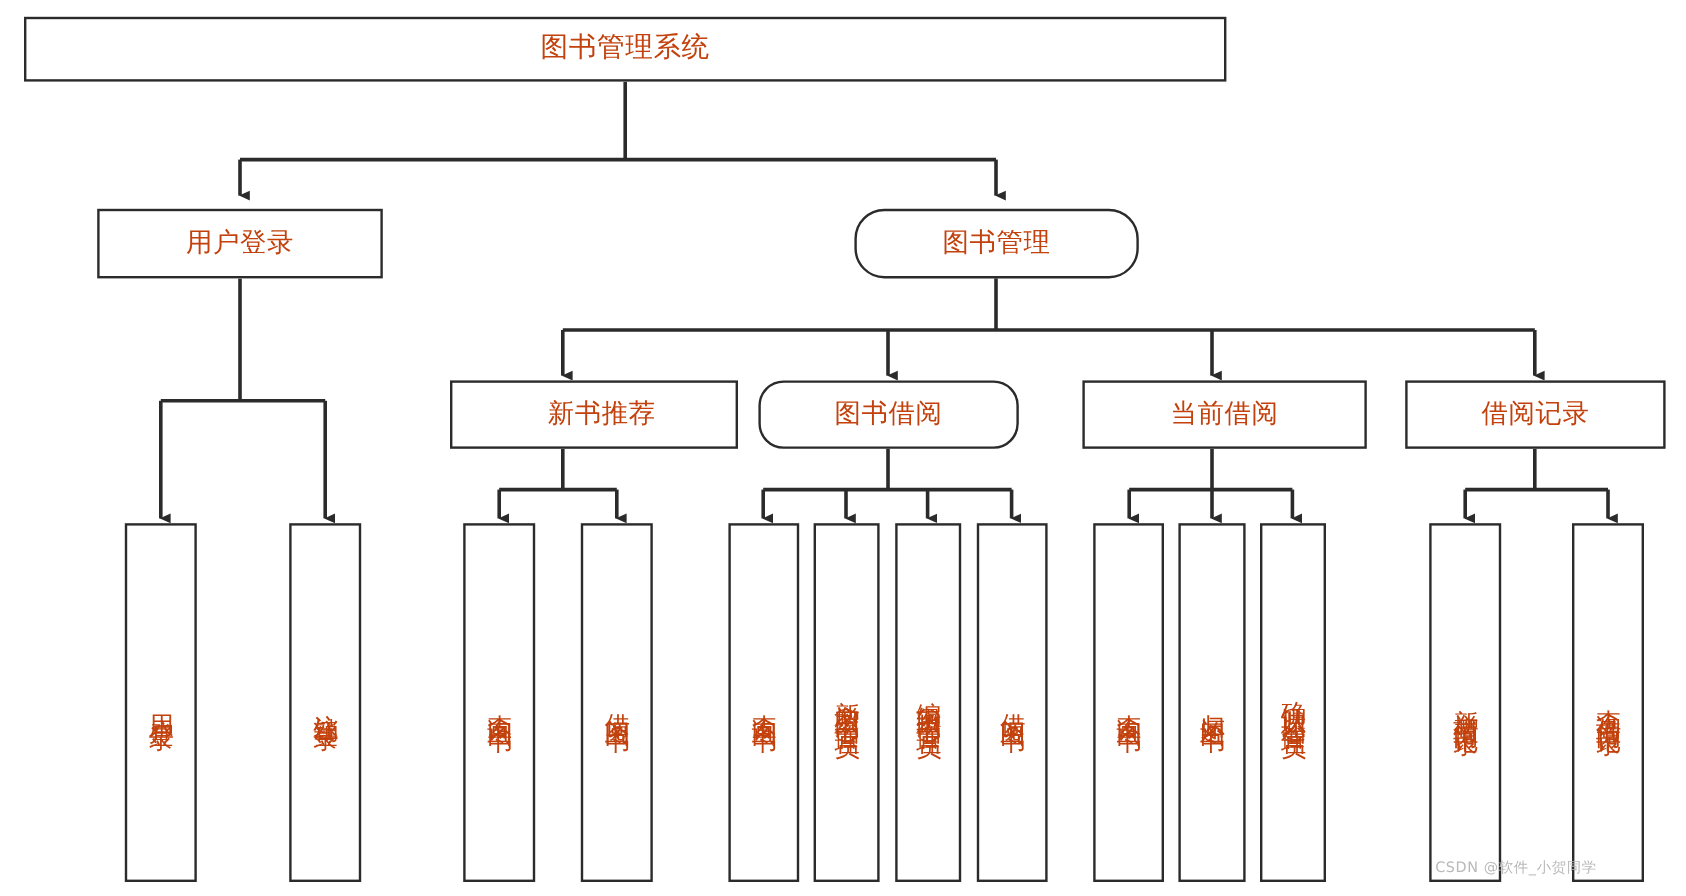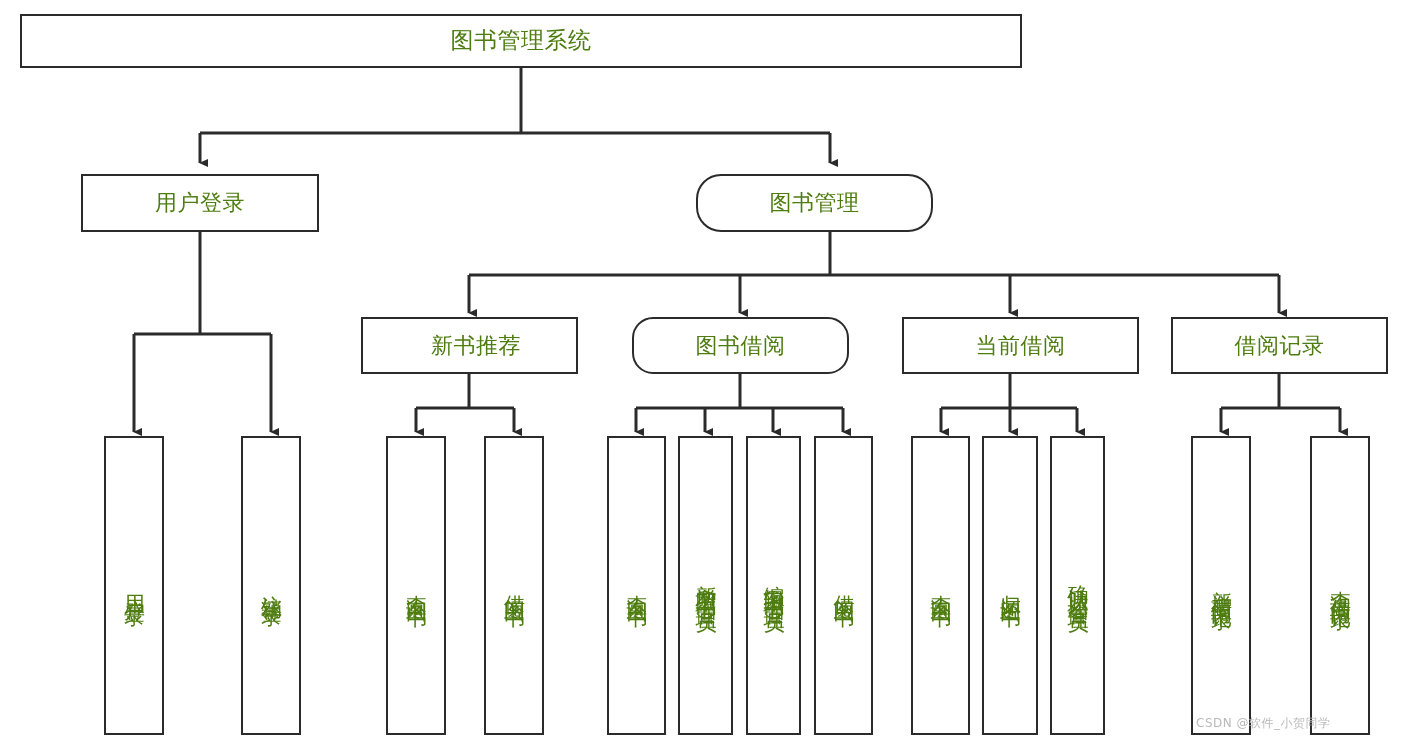--- a/index.html
+++ b/index.html
@@ -30,21 +30,21 @@
     position: absolute;
     box-sizing: border-box;
     background: #ffffff;
     border: 2px solid #2b2b2b;
     display: flex;
     align-items: center;
     justify-content: center;
     overflow: hidden;
   }
   .node-label {
-    color: #4d7c0f;
+    color: #c2410c;
     letter-spacing: 0.5px;
     white-space: nowrap;
     line-height: 1.18;
   }
   .node.horizontal .node-label {
     font-size: 22px;
   }
   .node.root .node-label {
     font-size: 23px;
   }
@@ -126,25 +126,25 @@
   </svg>
 
   <div class="node root horizontal" style="left:20px; top:14px; width:1002px; height:54px;">
     <span class="node-label">图书管理系统</span>
   </div>
 
   <div class="node horizontal" style="left:81px; top:174px; width:238px; height:58px;">
     <span class="node-label">用户登录</span>
   </div>
 
-  <div class="node horizontal" style="left:696px; top:174px; width:237px; height:58px;border-radius:25px;">
+  <div class="node horizontal" style="left:712px; top:174px; width:237px; height:58px;border-radius:25px;">
     <span class="node-label">图书管理</span>
   </div>
 
-  <div class="node horizontal" style="left:361px; top:317px; width:217px; height:57px;padding-left:13px;">
+  <div class="node horizontal" style="left:375px; top:317px; width:240px; height:57px;padding-left:13px;">
     <span class="node-label">新书推荐</span>
   </div>
 
   <div class="node horizontal" style="left:632px; top:317px; width:217px; height:57px;border-radius:21px;">
     <span class="node-label">图书借阅</span>
   </div>
 
   <div class="node horizontal" style="left:902px; top:317px; width:237px; height:57px;">
     <span class="node-label">当前借阅</span>
   </div>

